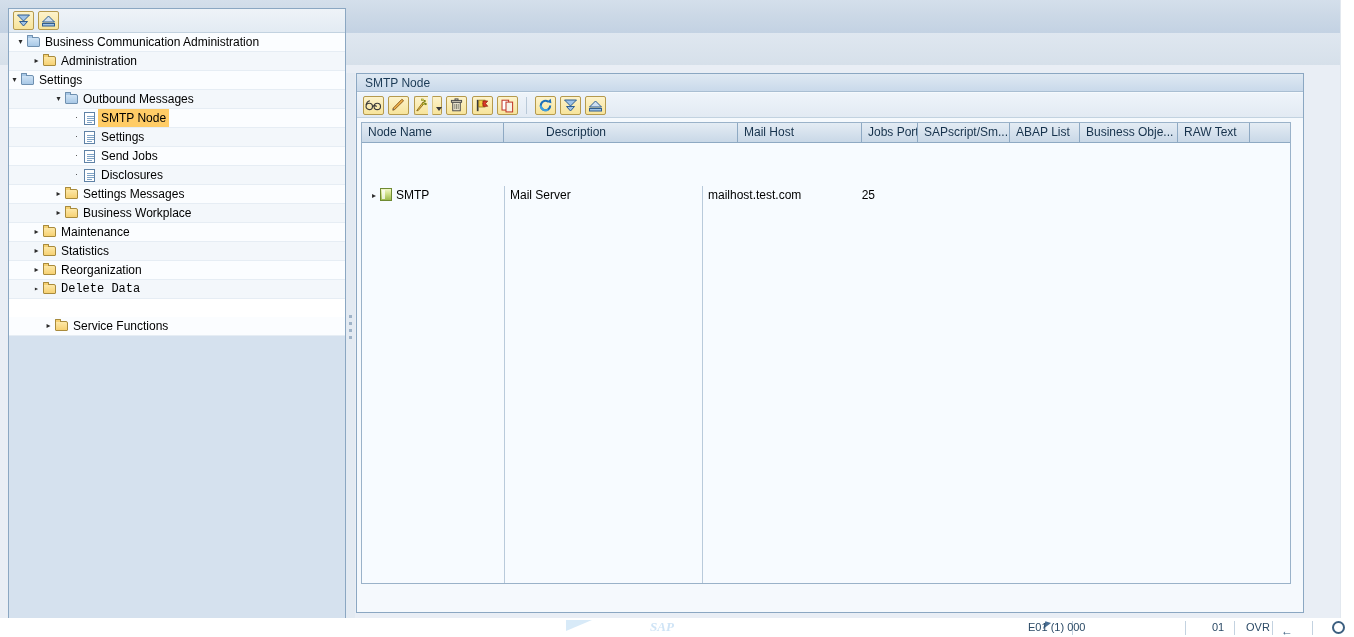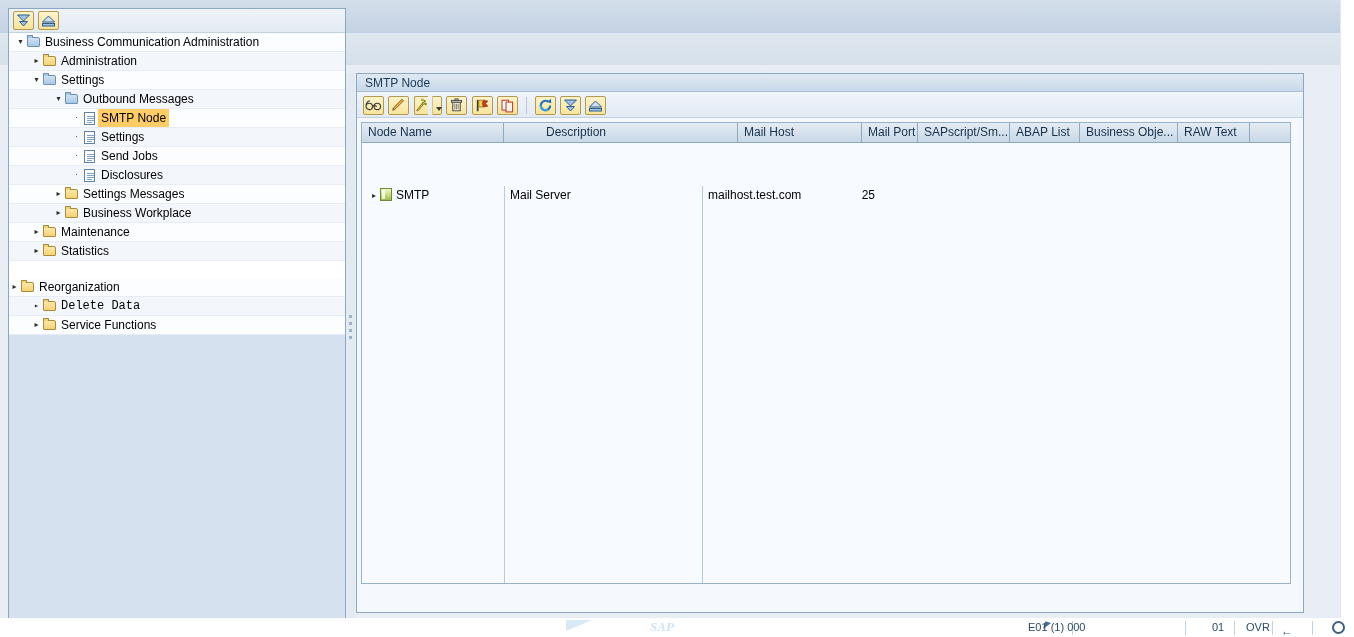--- a/index.html
+++ b/index.html
@@ -393,21 +393,21 @@
           <polygon points="3.5,10 15.5,10 9.5,4" fill="#cfe0f2" stroke="#2f5d8f" stroke-width="1"></polygon>
           <rect x="3.5" y="11.5" width="12" height="2.5" fill="#9fc3e8" stroke="#2f5d8f" stroke-width="1"></rect>
         </svg>
       </div>
     </div>
 
     <div class="tree">
       <div class="tree-rows">
           <div class="trow" style="padding-left: 6px;"><span class="twist">▾</span><span class="ico"><span class="fold open"></span></span><span class="lbl">Business Communication Administration</span></div>
           <div class="trow alt" style="padding-left: 22px;"><span class="twist">▸</span><span class="ico"><span class="fold"></span></span><span class="lbl">Administration</span></div>
-          <div class="trow" style="padding-left: 22px;"><span class="twist">▾</span><span class="ico"><span class="fold open"></span></span><span class="lbl">Settings</span></div>
+          <div class="trow" style=""><span class="twist">▾</span><span class="ico"><span class="fold open"></span></span><span class="lbl">Settings</span></div>
           <div class="trow alt" style="padding-left: 44px;"><span class="twist">▾</span><span class="ico"><span class="fold open"></span></span><span class="lbl">Outbound Messages</span></div>
           <div class="trow" style="padding-left: 62px;"><span class="twist">·</span><span class="ico"><span class="doc">
                 <i></i>
                 <i></i>
                 <i></i>
                 <i></i>
               </span></span><span class="lbl sel">SMTP Node</span></div>
           <div class="trow alt" style="padding-left: 62px;"><span class="twist">·</span><span class="ico"><span class="doc">
                 <i></i>
                 <i></i>
@@ -423,23 +423,23 @@
           <div class="trow alt" style="padding-left: 62px;"><span class="twist">·</span><span class="ico"><span class="doc">
                 <i></i>
                 <i></i>
                 <i></i>
                 <i></i>
               </span></span><span class="lbl">Disclosures</span></div>
           <div class="trow" style="padding-left: 44px;"><span class="twist">▸</span><span class="ico"><span class="fold"></span></span><span class="lbl">Settings Messages</span></div>
           <div class="trow alt" style="padding-left: 44px;"><span class="twist">▸</span><span class="ico"><span class="fold"></span></span><span class="lbl">Business Workplace</span></div>
           <div class="trow" style="padding-left: 22px;"><span class="twist">▸</span><span class="ico"><span class="fold"></span></span><span class="lbl">Maintenance</span></div>
           <div class="trow alt" style="padding-left: 22px;"><span class="twist">▸</span><span class="ico"><span class="fold"></span></span><span class="lbl">Statistics</span></div>
-          <div class="trow" style=" margin-top: 17px;"><span class="twist">▸</span><span class="ico"><span class="fold"></span></span><span class="lbl">Reorganization</span></div>
+          <div class="trow" style="padding-left: 22px;"><span class="twist">▸</span><span class="ico"><span class="fold"></span></span><span class="lbl">Reorganization</span></div>
           <div class="trow alt" style="padding-left: 22px; font-family: Liberation Mono, monospace;"><span class="twist">▸</span><span class="ico"><span class="fold"></span></span><span class="lbl">Delete Data</span></div>
-          <div class="trow" style="padding-left: 22px;"><span class="twist">▸</span><span class="ico"><span class="fold"></span></span><span class="lbl">Service Functions</span></div>
+          <div class="trow" style="padding-left: 34px; margin-top: 18px;"><span class="twist">▸</span><span class="ico"><span class="fold"></span></span><span class="lbl">Service Functions</span></div>
         </div>
     </div>
   </div>
 
   <div class="splitter">
     <div class="grip" style="top:242px"></div>
     <div class="grip" style="top:249px"></div>
     <div class="grip" style="top:256px"></div>
     <div class="grip" style="top:263px"></div>
   </div>
@@ -519,21 +519,21 @@
           <rect x="3.5" y="11.5" width="12" height="2.5" fill="#9fc3e8" stroke="#2f5d8f" stroke-width="1"></rect>
         </svg>
       </div>
     </div>
 
     <div class="grid">
       <div class="ghead">
           <div class="hc" style="width: 142px; flex: 0 0 142px;">Node Name</div>
           <div class="hc" style="width: 198px; flex: 0 0 198px; margin-left: 36px;">Description</div>
           <div class="hc" style="width: 124px; flex: 0 0 124px;">Mail Host</div>
-          <div class="hc num" style="width: 56px; flex: 0 0 56px;">Mail Port</div>
+          <div class="hc num" style="width: 56px; flex: 0 0 56px;">Jobs Port</div>
           <div class="hc" style="width: 92px; flex: 0 0 92px;">SAPscript/Sm...</div>
           <div class="hc" style="width: 70px; flex: 0 0 70px;">ABAP List</div>
           <div class="hc" style="width: 98px; flex: 0 0 98px;">Business Obje...</div>
           <div class="hc" style="width: 72px; flex: 0 0 72px;">RAW Text</div>
           <div class="hc" style="width: 56px; flex: 0 0 56px;"></div>
         </div>
       <div class="gbody">
           <div class="grow">
             <div class="gc" style="width: 142px; flex: 0 0 142px;"><span class="rowtwist">▸</span><span class="node-ico"></span><span>SMTP</span></div>
             <div class="gc" style="width: 198px; flex: 0 0 198px;">Mail Server</div>

